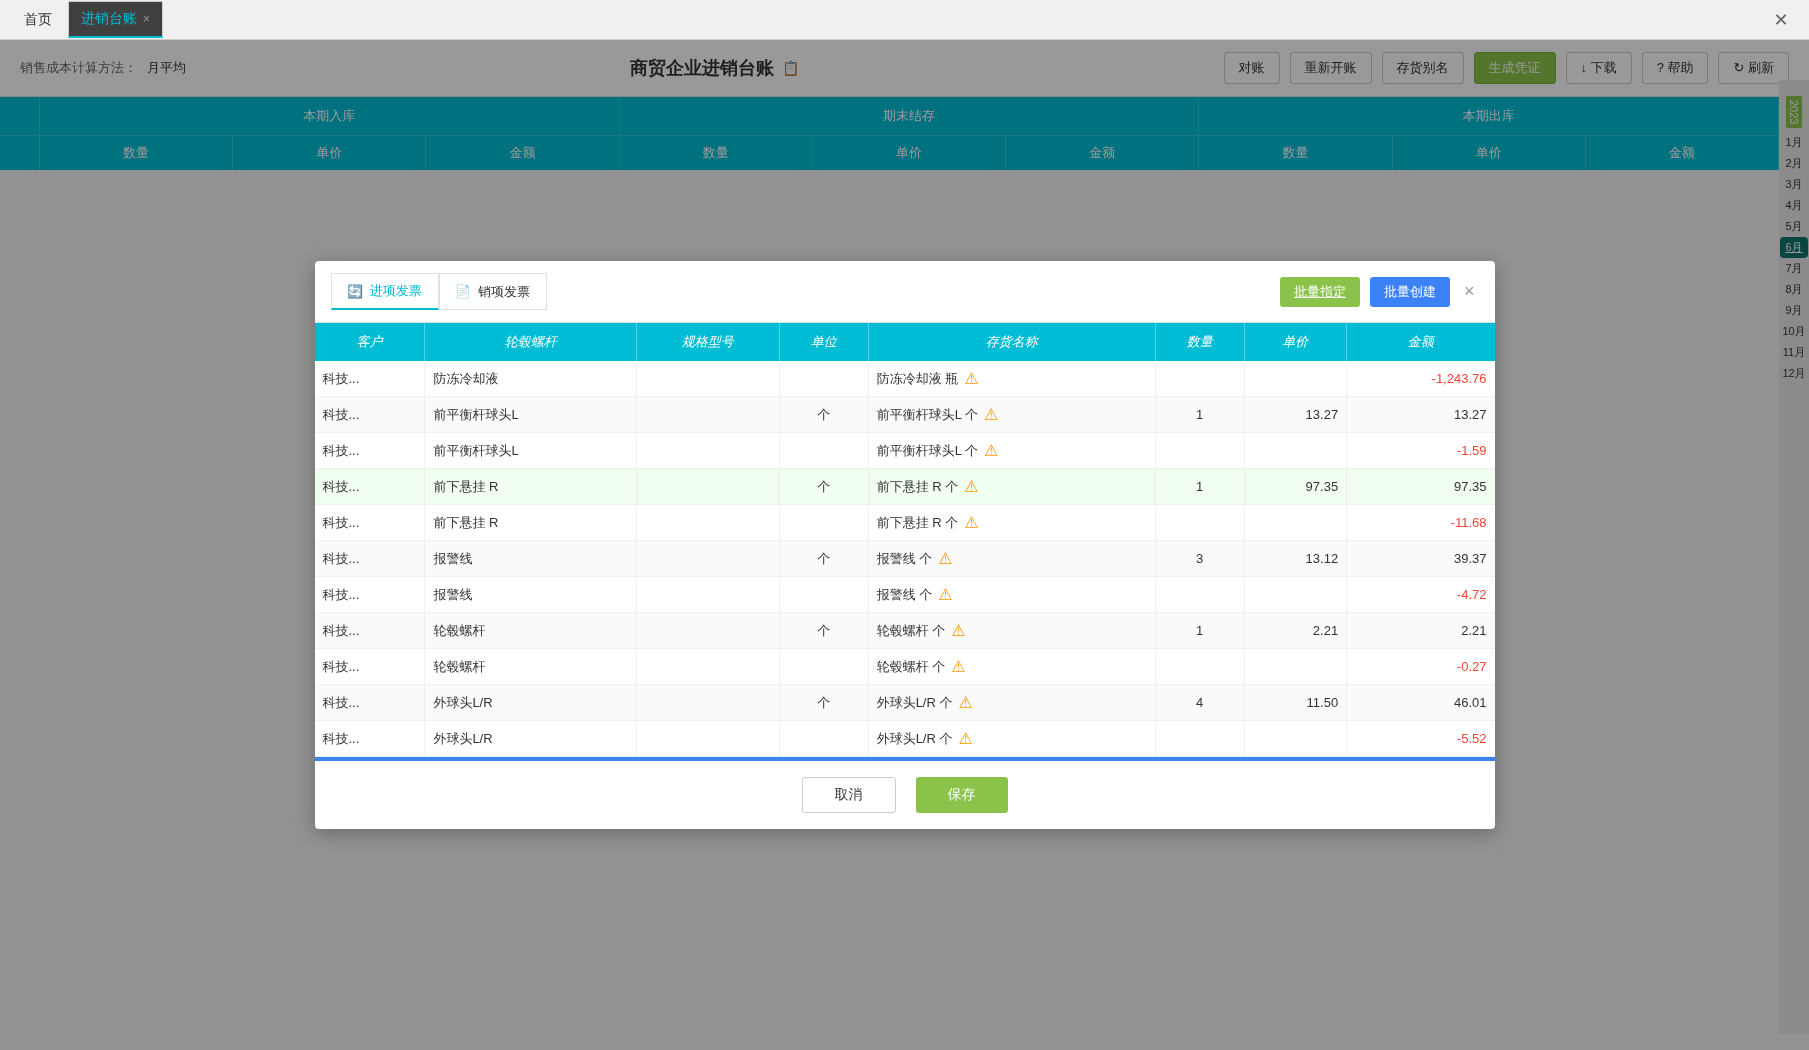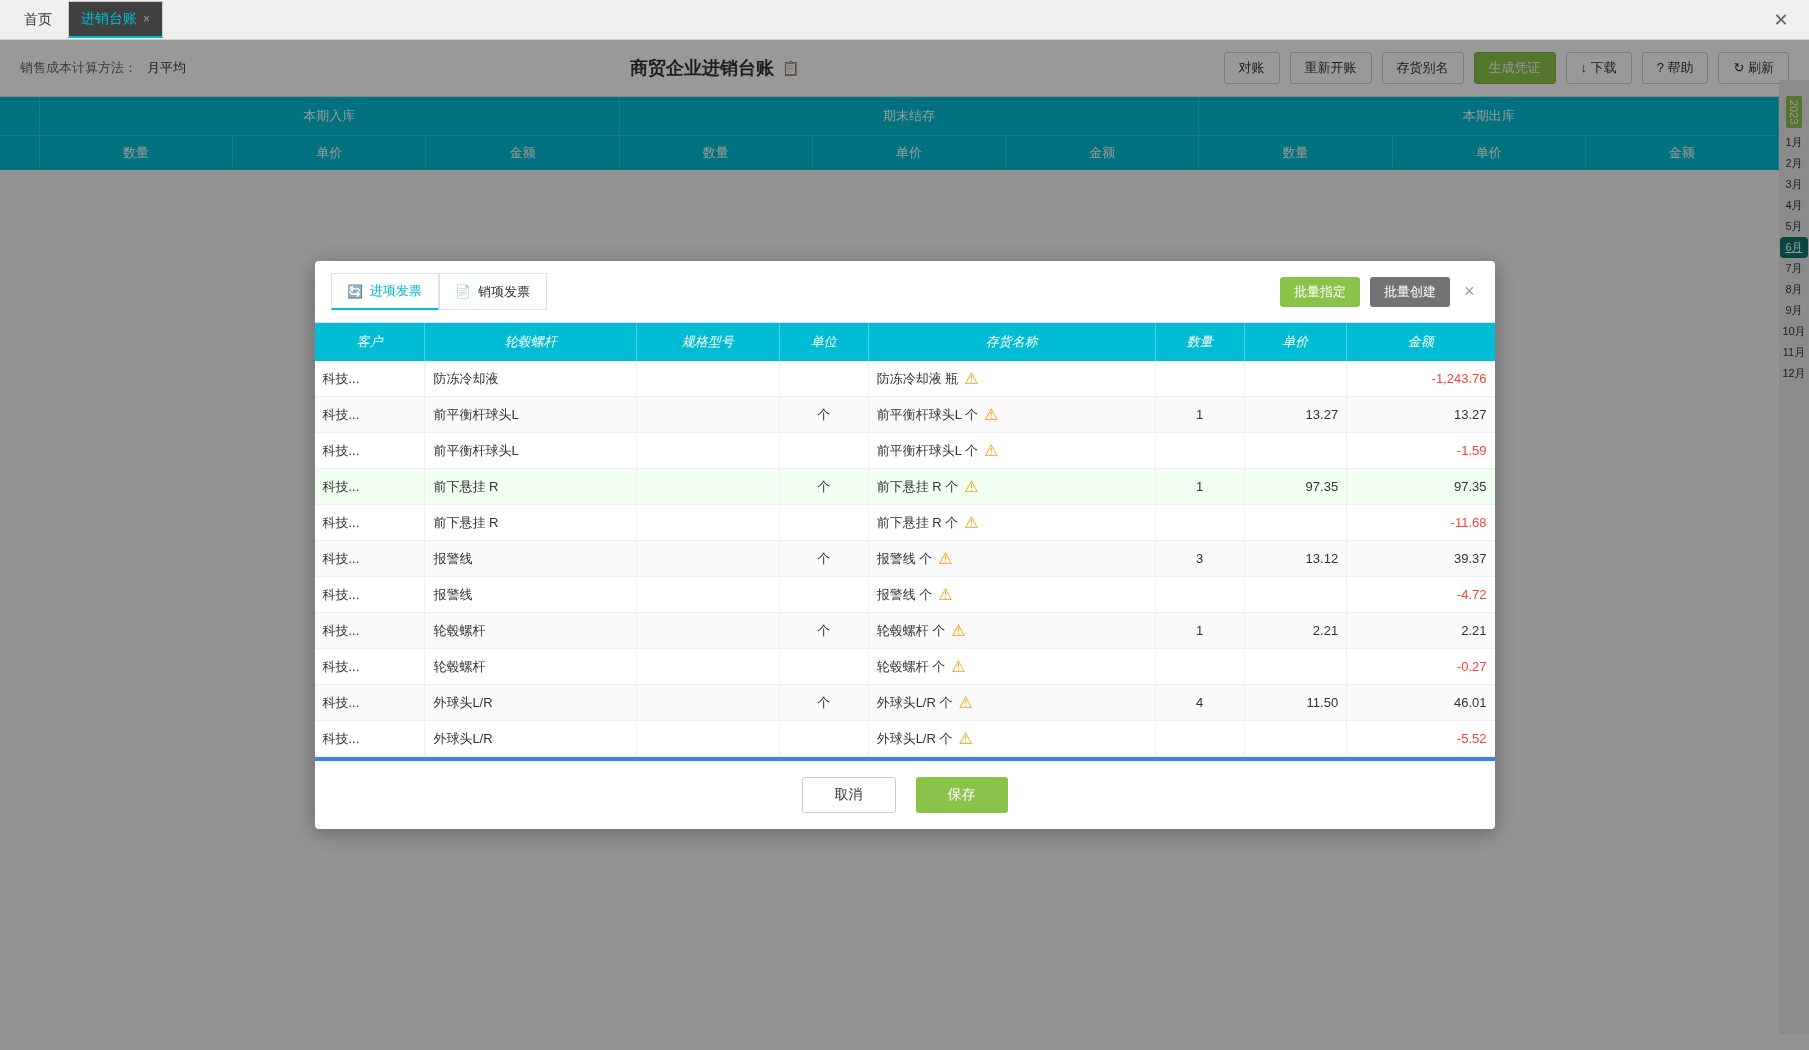--- a/index.html
+++ b/index.html
@@ -67,22 +67,22 @@
     }
     .modal-tabs { display: flex; gap: 0; }
     .modal-tab {
       padding: 8px 16px; cursor: pointer; border: 1px solid #e0e0e0; font-size: 13px;
       display: flex; align-items: center; gap: 6px; background: white; color: #333;
     }
     .modal-tab.active {
       border-bottom: 2px solid #00bcd4; color: #00bcd4; background: white;
     }
     .modal-header-actions { display: flex; gap: 10px; }
-    .btn-assign { background: #8bc34a; border: none; color: white; padding: 6px 14px; border-radius: 3px; cursor: pointer; font-size: 13px; }
-    .btn-create { background: #737373; border: none; color: white; padding: 6px 14px; border-radius: 3px; cursor: pointer; font-size: 13px; }
+    .btn-assign { background: #8bc34a; border: none; color: white; padding: 6px 14px; border-radius: 3px; cursor: pointer; font-size: 13px; text-decoration: underline; }
+    .btn-create { background: #3b82f6; border: none; color: white; padding: 6px 14px; border-radius: 3px; cursor: pointer; font-size: 13px; }
     .modal-close { color: #999; cursor: pointer; font-size: 18px; padding: 4px; }
 
     
     .modal-table { flex: 1; overflow-y: auto; overflow-x: auto; }
     table { width: 100%; border-collapse: collapse; }
     thead tr { background: #00bcd4; color: white; }
     thead th { padding: 10px 8px; text-align: center; font-size: 13px; border-right: 1px solid rgba(255,255,255,0.3); font-weight: normal; white-space: nowrap; font-style: italic; }
     thead th:last-child { border-right: none; }
     tbody tr { border-bottom: 1px solid #f0f0f0; }
     tbody tr:nth-child(even) { background: #fafafa; }

